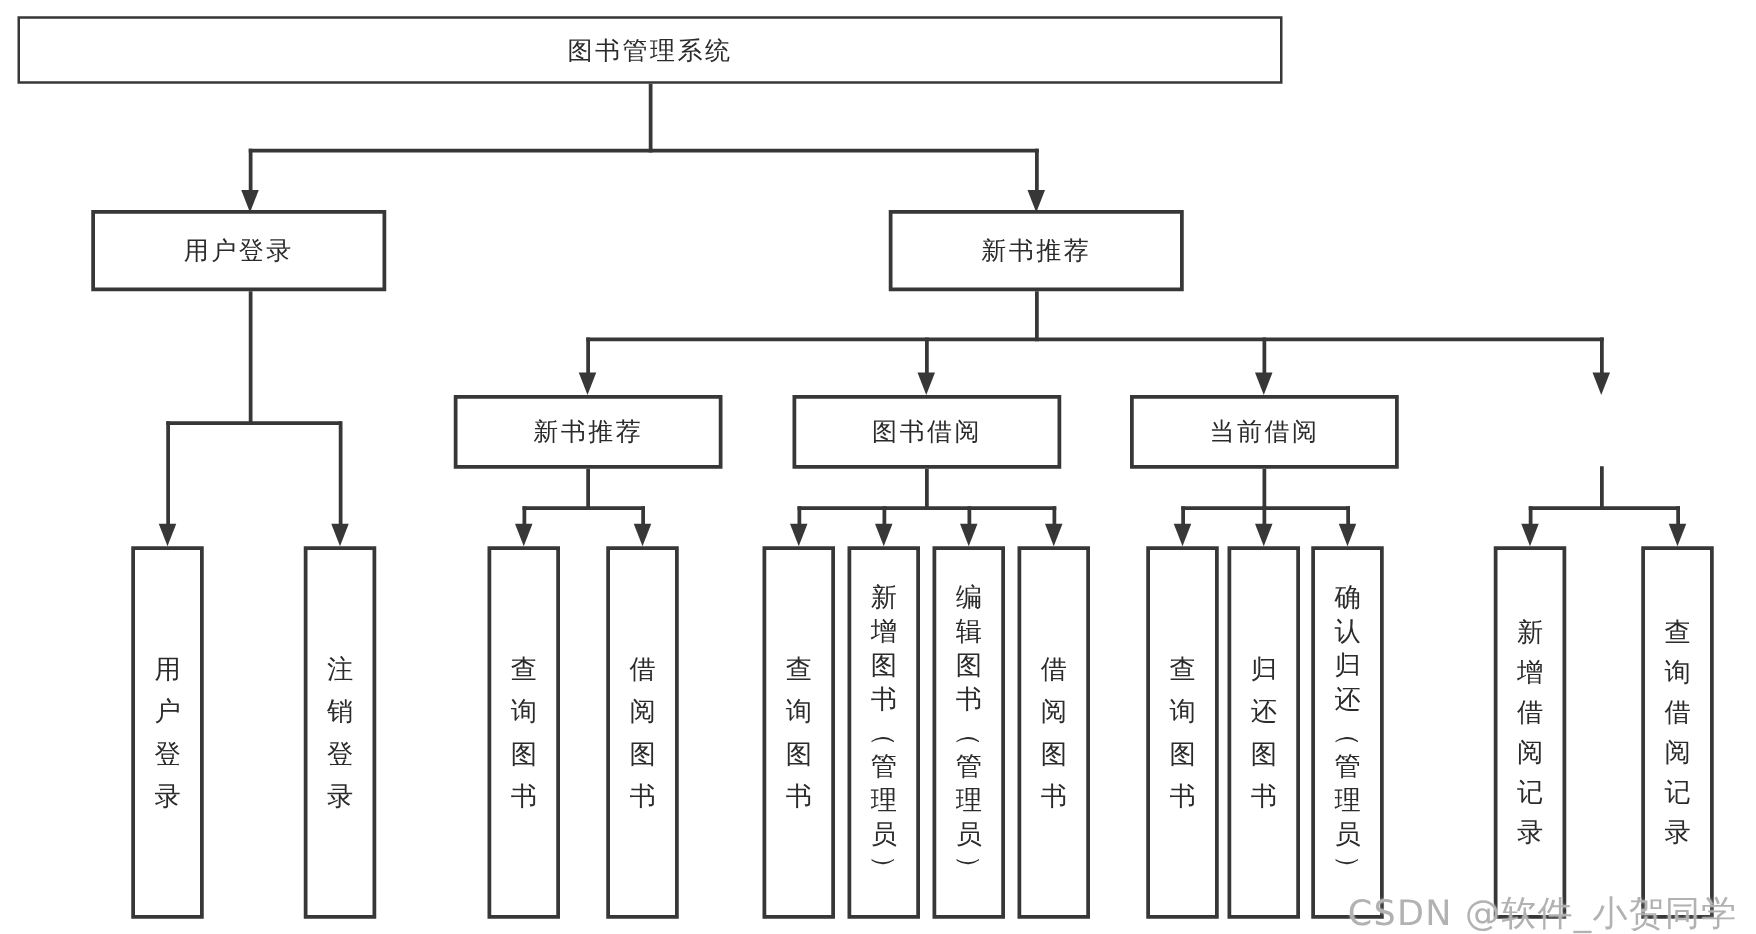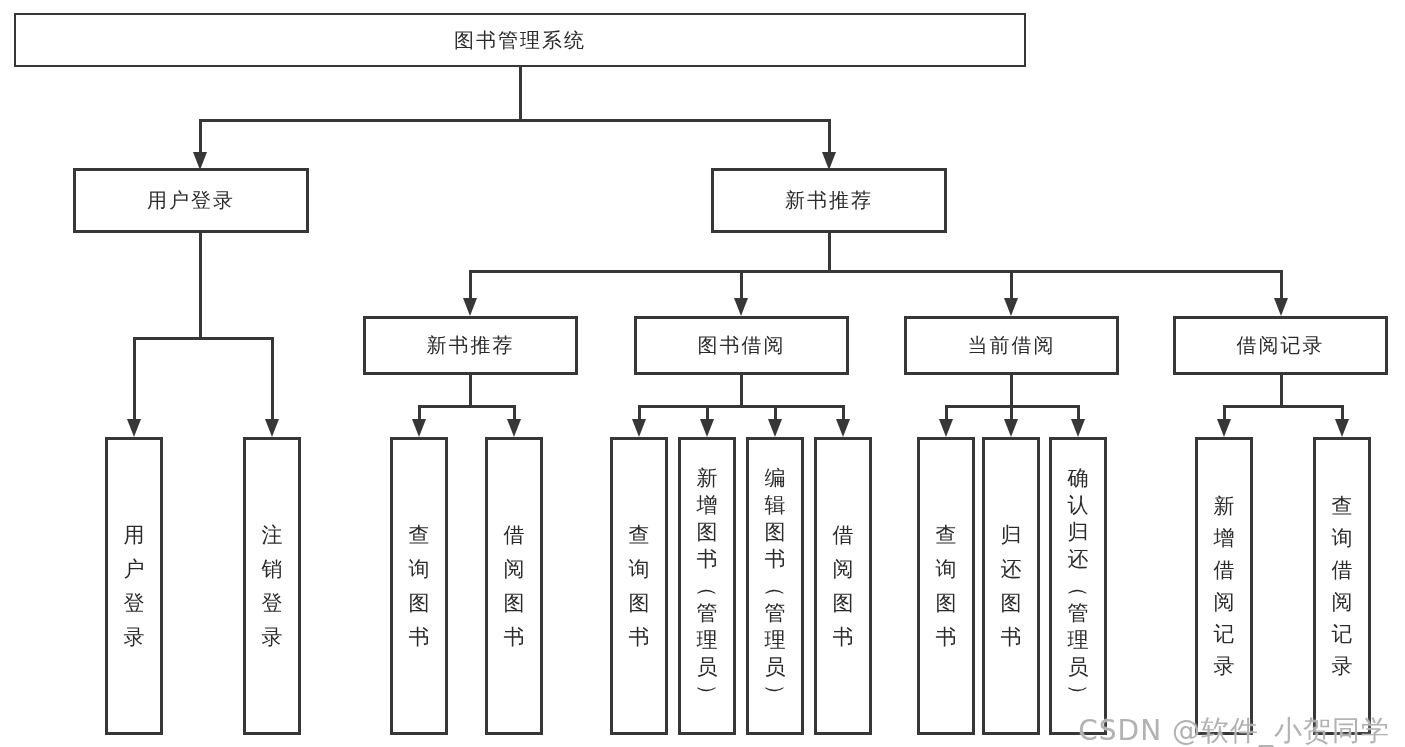--- a/index.html
+++ b/index.html
@@ -101,23 +101,20 @@
   <div class="ah" style="left:1274px;top:298px;"></div>
 
   <div class="box" style="left:363px;top:316px;width:215px;height:59px;">
     <span class="lbl">新书推荐</span>
   </div>
   <div class="box" style="left:634px;top:316px;width:215px;height:59px;">
     <span class="lbl">图书借阅</span>
   </div>
   <div class="box" style="left:904px;top:316px;width:215px;height:59px;">
     <span class="lbl">当前借阅</span>
-  </div>
-  <div class="box" style="left:1173px;top:316px;width:215px;height:59px;">
-    <span class="lbl">借阅记录</span>
   </div>
 
   <div class="v" style="left:469px;top:373px;height:35px;"></div>
   <div class="h" style="left:418px;top:405px;width:98px;"></div>
   <div class="v" style="left:418px;top:405px;height:18px;"></div>
   <div class="ah" style="left:412px;top:419px;"></div>
   <div class="v" style="left:513px;top:405px;height:18px;"></div>
   <div class="ah" style="left:507px;top:419px;"></div>
 
   <div class="v" style="left:740px;top:373px;height:35px;"></div>

